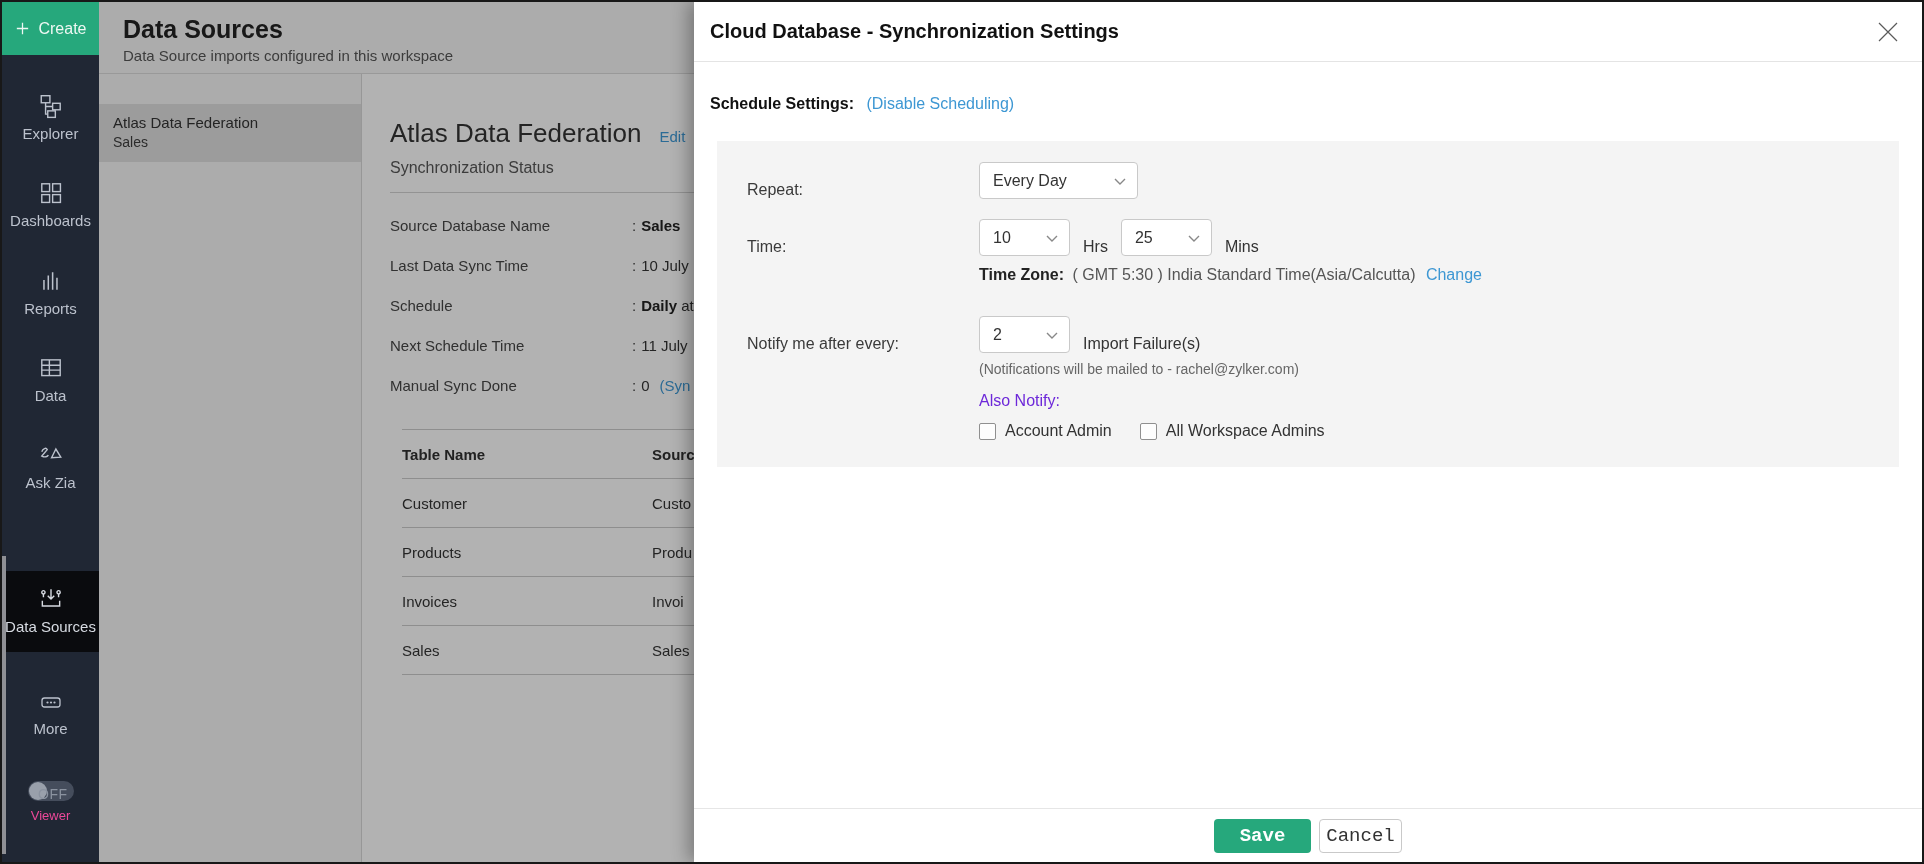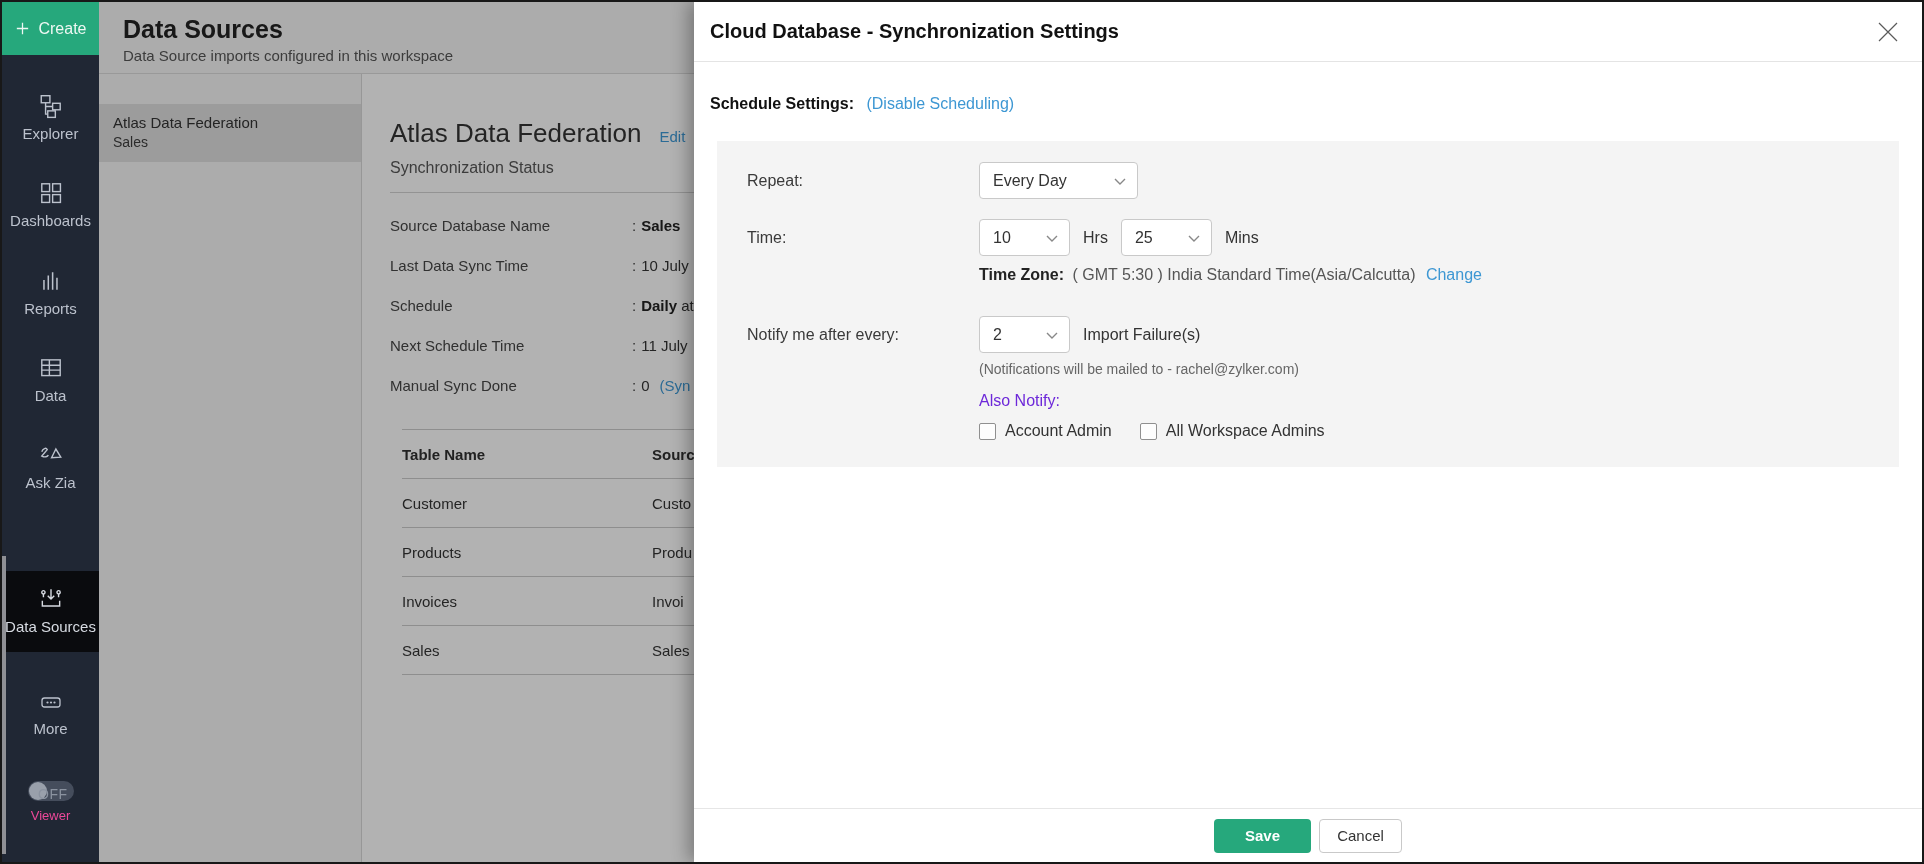--- a/index.html
+++ b/index.html
@@ -76,21 +76,21 @@
           z-index:10; box-shadow:-6px 0 16px rgba(0,0,0,.30); }
   .modal-header{ height:60px; border-bottom:1px solid #e4e4e4; display:flex;
                  align-items:center; padding:0 22px 0 16px;justify-content:flex-end; }
   .modal-title{ font-size:20px; font-weight:bold; color:#111; }
   .close-btn{ margin-left:auto; cursor:pointer; display:flex; color:#5a5a5a; }
   .sched-row{ margin:33px 0 0 16px; font-size:16px; }
   .sched-label{ font-weight:bold; color:#111; }
   .link{ color:var(--link_blue); cursor:pointer; }
   .sched-row .link{ margin-left:8px; }
   .gray-box{ margin:28px 23px 0 23px; background:#f4f4f4; padding:21px 0 27px 30px; }
-  .form-row{ display:flex; align-items:center; }
+  .form-row{ display:flex; align-items:flex-end; }
   .form-row + .form-row{ margin-top:20px; }
   .row-label{ width:232px; flex:none; font-size:16px; color:#3a3a3a; }
   .dd{ background:#fff; border:1px solid #c9c9c9; border-radius:4px; height:37px;
        display:flex; align-items:center; padding:0 30px 0 13px; position:relative;
        font-size:16px; color:#333; cursor:pointer; }
   .dd-chev{ position:absolute; right:11px; top:15px; color:#888; }
   .dd-repeat{ width:159px; }
   .dd-small{ width:91px; }
   .unit{ font-size:16px; color:#333; margin:0 13px; }
   .unit-last{ margin-right:0; }
@@ -103,22 +103,22 @@
   .also-line{ margin:15px 0 0 232px; font-size:16px; color:#6d28d9; }
   .check-row{ margin:12px 0 0 232px; display:flex; align-items:center; }
   .check-group{ display:flex; align-items:center; cursor:pointer; }
   .check-group + .check-group{ margin-left:28px; }
   .cb{ width:17px; height:17px; border:1.5px solid #8f8f8f; border-radius:2px;
        background:#fdfdfd; flex:none; }
   .cb-label{ font-size:16px; color:#333; margin-left:9px; }
   .modal-footer{ position:absolute; left:0; right:0; bottom:0; height:54px;
                  border-top:1px solid #e6e6e6; display:flex; align-items:center;
                  justify-content:center; gap:8px; background:#fff; }
-  .btn{ height:34px; border-radius:4px; font-size:15px; cursor:pointer;
-        font-family:Liberation Sans, sans-serif; }
+  .btn{ height:34px; border-radius:4px; font-size:19px; cursor:pointer;
+        font-family:Liberation Mono, monospace; }
   .btn-save{ width:97px; background:var(--accent_green); color:#fff; border:none; font-weight:bold; }
   .btn-cancel{ width:83px; background:#fff; border:1px solid #c9c9c9; color:#333; }
 </style>
 </head>
 <body>
 
 <div id="root">
 
   <div class="sidebar">
     <div class="create-btn">

